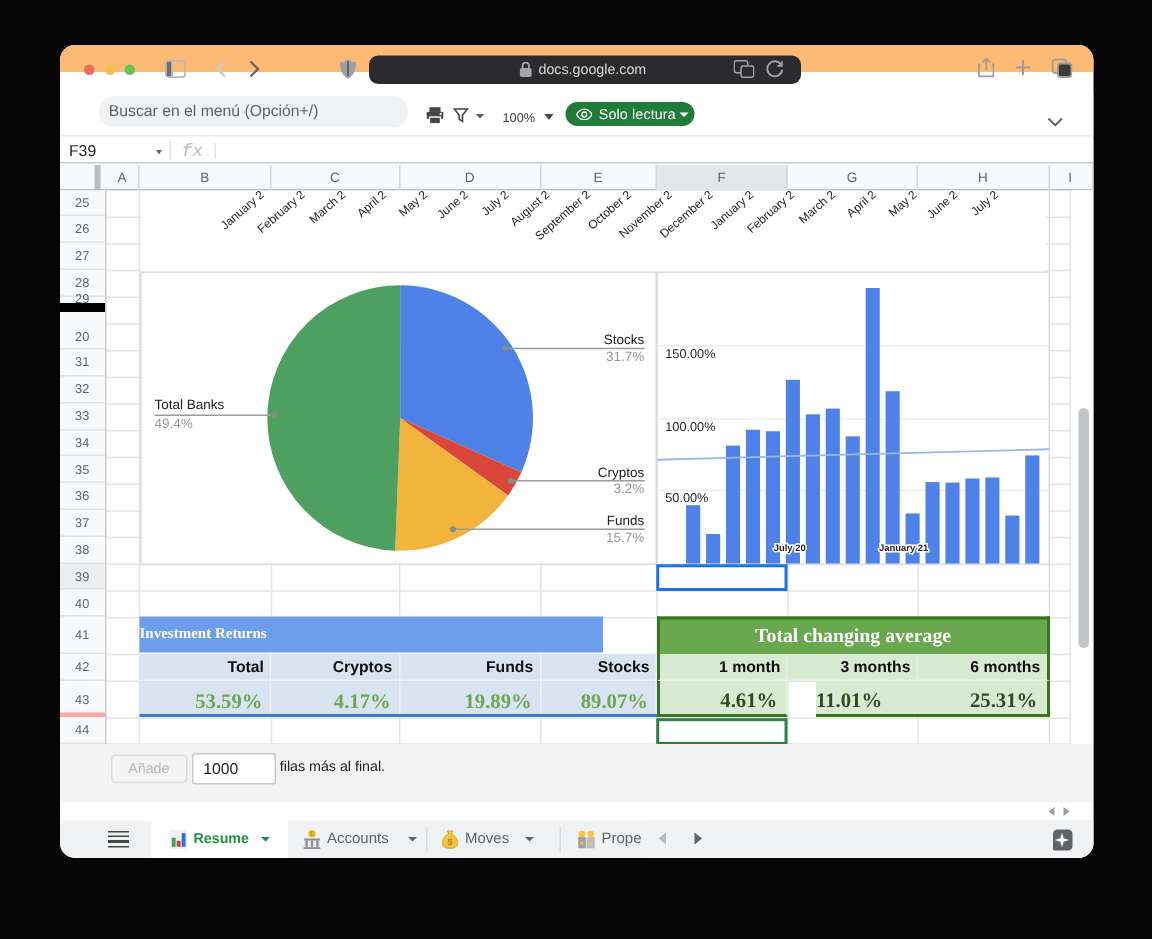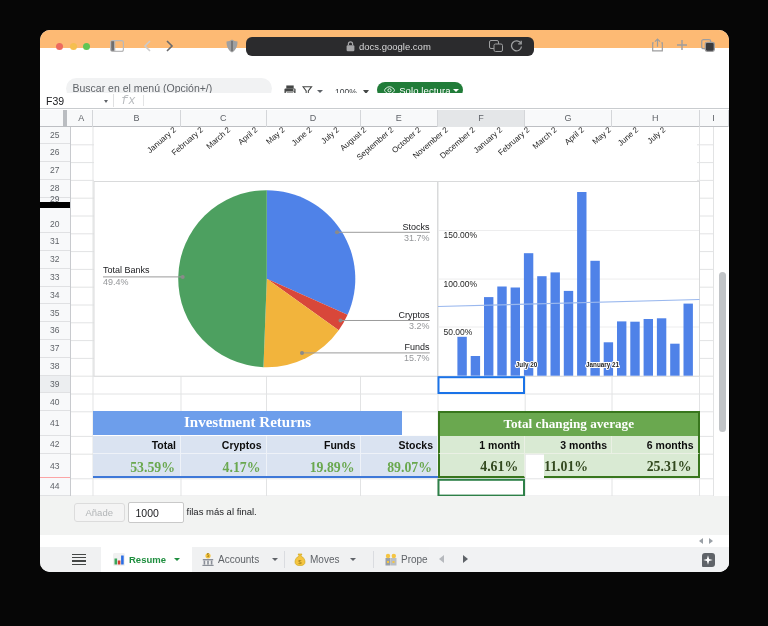--- a/index.html
+++ b/index.html
@@ -50,21 +50,21 @@
       </svg>
   <svg class="abs" style="left:637px;top:9.5px" width="10" height="10" viewBox="0 0 10 10">
         <path d="M5,0 L5,10 M0,5 L10,5" stroke="#9d9d9e" stroke-width="1.4"></path>
       </svg>
   <svg class="abs" style="left:661px;top:8.5px" width="14" height="13" viewBox="0 0 14 13">
         <rect x="0.7" y="0.7" width="9" height="9" rx="1.8" fill="none" stroke="#9d9d9e" stroke-width="1.3"></rect>
         <rect x="4.3" y="3.3" width="9" height="9" rx="1.8" fill="#3a3a3c" stroke="#9d9d9e" stroke-width="1.3"></rect>
       </svg>
 </div>
 
-<div class="abs" style="left:0;top:46px;width:100%;height:28.7px;background:#fff;border-bottom:1px solid #e8e8e8">
+<div class="abs" style="left:0;top:32px;width:100%;height:28.7px;background:#fff;border-bottom:1px solid #e8e8e8">
   <div class="abs" style="left:26px;top:1.8px;width:205.5px;height:21.3px;border-radius:11px;background:#f1f2f3;color:#5f6368;font-size:10.5px;line-height:21.3px;padding-left:6.5px">Buscar en el menú (Opción+/)</div>
   <svg class="abs" style="left:243.5px;top:8.7px" width="12" height="12" viewBox="0 0 13 13">
         <rect x="2.5" y="0.5" width="8" height="3.4" fill="#454746"></rect>
         <rect x="0.5" y="3.8" width="12" height="5.4" rx="1" fill="#454746"></rect>
         <rect x="2.5" y="7.6" width="8" height="4.9" fill="#454746" stroke="#fff" stroke-width="1"></rect>
         <circle cx="10.6" cy="5.4" r="0.8" fill="#fff"></circle>
       </svg>
   <svg class="abs" style="left:262px;top:9.5px" width="10.5" height="10" viewBox="0 0 12 12">
         <path d="M0.8,0.8 L11.2,0.8 L7.3,5.8 L7.3,10.6 L4.7,9 L4.7,5.8 Z" fill="none" stroke="#454746" stroke-width="1.3"></path>
       </svg>
@@ -220,25 +220,25 @@
 <div style="position:absolute;left:0;top:142.4px;width:100%;height:17.8px;border-bottom:1px solid #e0e1e3;color:#5f6368;font-size:8.5px;text-align:center;line-height:17.8px">33</div>
 <div style="position:absolute;left:0;top:160.2px;width:100%;height:17.8px;border-bottom:1px solid #e0e1e3;color:#5f6368;font-size:8.5px;text-align:center;line-height:17.8px">34</div>
 <div style="position:absolute;left:0;top:178.0px;width:100%;height:17.8px;border-bottom:1px solid #e0e1e3;color:#5f6368;font-size:8.5px;text-align:center;line-height:17.8px">35</div>
 <div style="position:absolute;left:0;top:195.8px;width:100%;height:17.8px;border-bottom:1px solid #e0e1e3;color:#5f6368;font-size:8.5px;text-align:center;line-height:17.8px">36</div>
 <div style="position:absolute;left:0;top:213.6px;width:100%;height:17.8px;border-bottom:1px solid #e0e1e3;color:#5f6368;font-size:8.5px;text-align:center;line-height:17.8px">37</div>
 <div style="position:absolute;left:0;top:231.4px;width:100%;height:17.8px;border-bottom:1px solid #e0e1e3;color:#5f6368;font-size:8.5px;text-align:center;line-height:17.8px">38</div>
 <div style="position:absolute;left:0;top:249.2px;width:100%;height:17.8px;background:#eceef0;border-bottom:1px solid #e0e1e3;color:#5f6368;font-size:8.5px;text-align:center;line-height:17.8px">39</div>
 <div style="position:absolute;left:0;top:267.0px;width:100%;height:17.8px;border-bottom:1px solid #e0e1e3;color:#5f6368;font-size:8.5px;text-align:center;line-height:17.8px">40</div>
 <div style="position:absolute;left:0;top:284.8px;width:100%;height:24.6px;border-bottom:1px solid #e0e1e3;color:#5f6368;font-size:8.5px;text-align:center;line-height:24.6px">41</div>
 <div style="position:absolute;left:0;top:309.4px;width:100%;height:17.8px;border-bottom:1px solid #e0e1e3;color:#5f6368;font-size:8.5px;text-align:center;line-height:17.8px">42</div>
-<div style="position:absolute;left:0;top:327.2px;width:100%;height:24.6px;border-bottom:1px solid #fca5a5;color:#5f6368;font-size:8.5px;text-align:center;line-height:24.6px">43</div>
+<div style="position:absolute;left:0;top:327.2px;width:100%;height:24.6px;border-bottom:3px solid #fca5a5;color:#5f6368;font-size:8.5px;text-align:center;line-height:24.6px">43</div>
 <div style="position:absolute;left:0;top:351.8px;width:100%;height:17.8px;border-bottom:1px solid #e0e1e3;color:#5f6368;font-size:8.5px;text-align:center;line-height:17.8px">44</div>
 </div>
 
-<div style="position:absolute;left:53px;top:381.3px;width:309px;height:24.6px;box-sizing:border-box;background:#6d9eeb;border-bottom:1px solid #fff;color:#fff;font-family:'Liberation Serif',serif;font-weight:bold;font-size:15px;text-align:center;line-height:23px">Investment Returns</div>
+<div style="position:absolute;left:53px;top:381.3px;width:309px;height:24.6px;box-sizing:border-box;background:#6d9eeb;border-bottom:1px solid #fff;color:#fff;font-family:'Liberation Serif',serif;font-weight:bold;font-size:10px;text-align:left;line-height:23px">Investment Returns</div>
 <div style="position:absolute;left:53px;top:405.9px;width:88px;height:17.8px;box-sizing:border-box;background:#dae3f1;border-bottom:1px solid #eef2f8;border-right:1px solid #eef2f8;color:#0d0d0d;font-weight:bold;font-size:10.5px;text-align:right;padding:2.5px 4px 0 0;line-height:14px">Total</div>
 <div style="position:absolute;left:141px;top:405.9px;width:85.5px;height:17.8px;box-sizing:border-box;background:#dae3f1;border-bottom:1px solid #eef2f8;border-right:1px solid #eef2f8;color:#0d0d0d;font-weight:bold;font-size:10.5px;text-align:right;padding:2.5px 4px 0 0;line-height:14px">Cryptos</div>
 <div style="position:absolute;left:226.5px;top:405.9px;width:94px;height:17.8px;box-sizing:border-box;background:#dae3f1;border-bottom:1px solid #eef2f8;border-right:1px solid #eef2f8;color:#0d0d0d;font-weight:bold;font-size:10.5px;text-align:right;padding:2.5px 4px 0 0;line-height:14px">Funds</div>
 <div style="position:absolute;left:320.5px;top:405.9px;width:77.5px;height:17.8px;box-sizing:border-box;background:#dae3f1;border-bottom:1px solid #eef2f8;border-right:1px solid #eef2f8;color:#0d0d0d;font-weight:bold;font-size:10.5px;text-align:right;padding:2.5px 4px 0 0;line-height:14px">Stocks</div>
 <div style="position:absolute;left:53px;top:423.7px;width:88px;height:24.6px;box-sizing:border-box;background:#dae3f1;border-right:1px solid #eef2f8;color:#6aa84f;font-family:'Liberation Serif',serif;font-weight:bold;font-size:13.8px;text-align:right;padding:5px 5px 0 0;line-height:18px">53.59%</div>
 <div style="position:absolute;left:141px;top:423.7px;width:85.5px;height:24.6px;box-sizing:border-box;background:#dae3f1;border-right:1px solid #eef2f8;color:#6aa84f;font-family:'Liberation Serif',serif;font-weight:bold;font-size:13.8px;text-align:right;padding:5px 5px 0 0;line-height:18px">4.17%</div>
 <div style="position:absolute;left:226.5px;top:423.7px;width:94px;height:24.6px;box-sizing:border-box;background:#dae3f1;border-right:1px solid #eef2f8;color:#6aa84f;font-family:'Liberation Serif',serif;font-weight:bold;font-size:13.8px;text-align:right;padding:5px 5px 0 0;line-height:18px">19.89%</div>
 <div style="position:absolute;left:320.5px;top:423.7px;width:77.5px;height:24.6px;box-sizing:border-box;background:#dae3f1;border-right:1px solid #eef2f8;color:#6aa84f;font-family:'Liberation Serif',serif;font-weight:bold;font-size:13.8px;text-align:right;padding:5px 5px 0 0;line-height:18px">89.07%</div>
 <div style="position:absolute;left:53px;top:446.4px;width:345px;height:2px;background:#3e78d8"></div>
 <div style="position:absolute;left:398px;top:381.3px;width:261.5px;height:24.6px;box-sizing:border-box;background:#6aa84f;border:2.5px solid #38761d;border-bottom:none;color:#fff;font-family:'Liberation Serif',serif;font-weight:bold;font-size:13.2px;text-align:center;line-height:21px">Total changing average</div>

